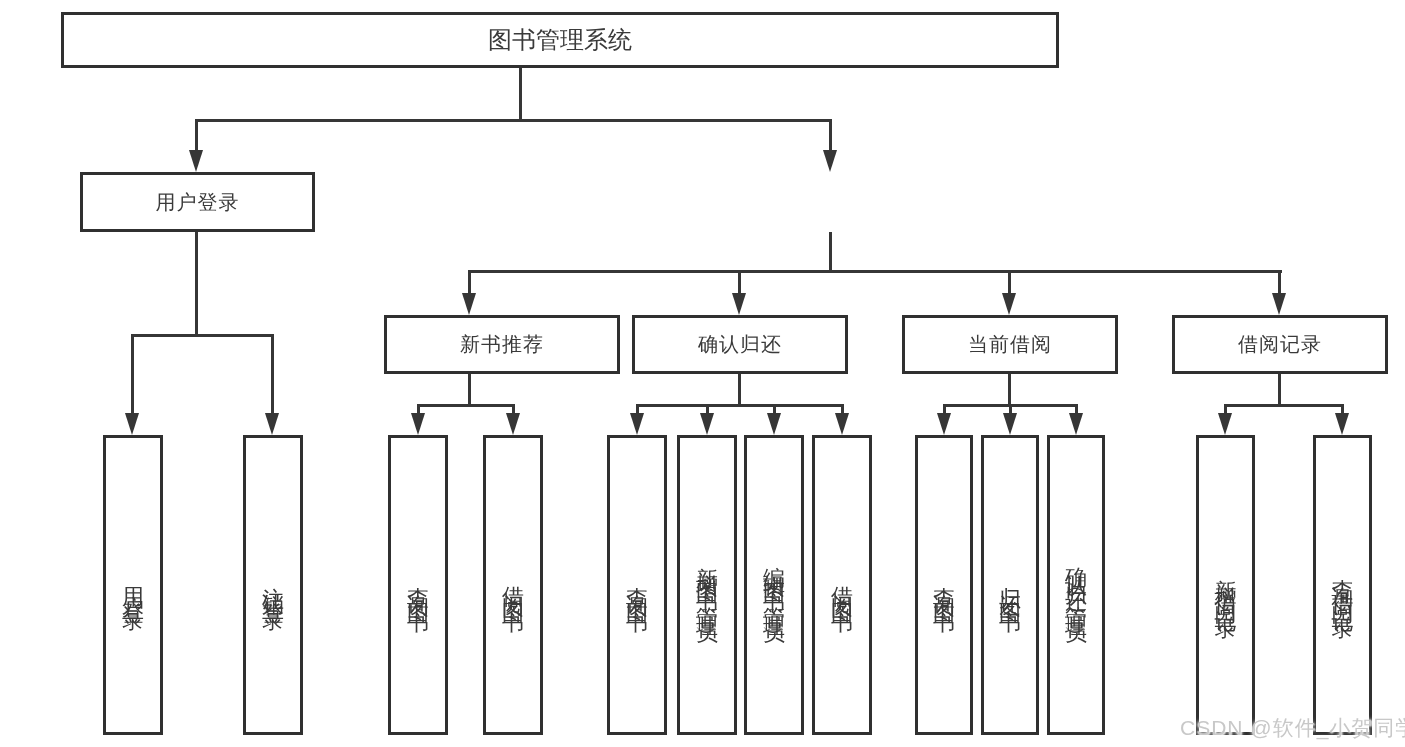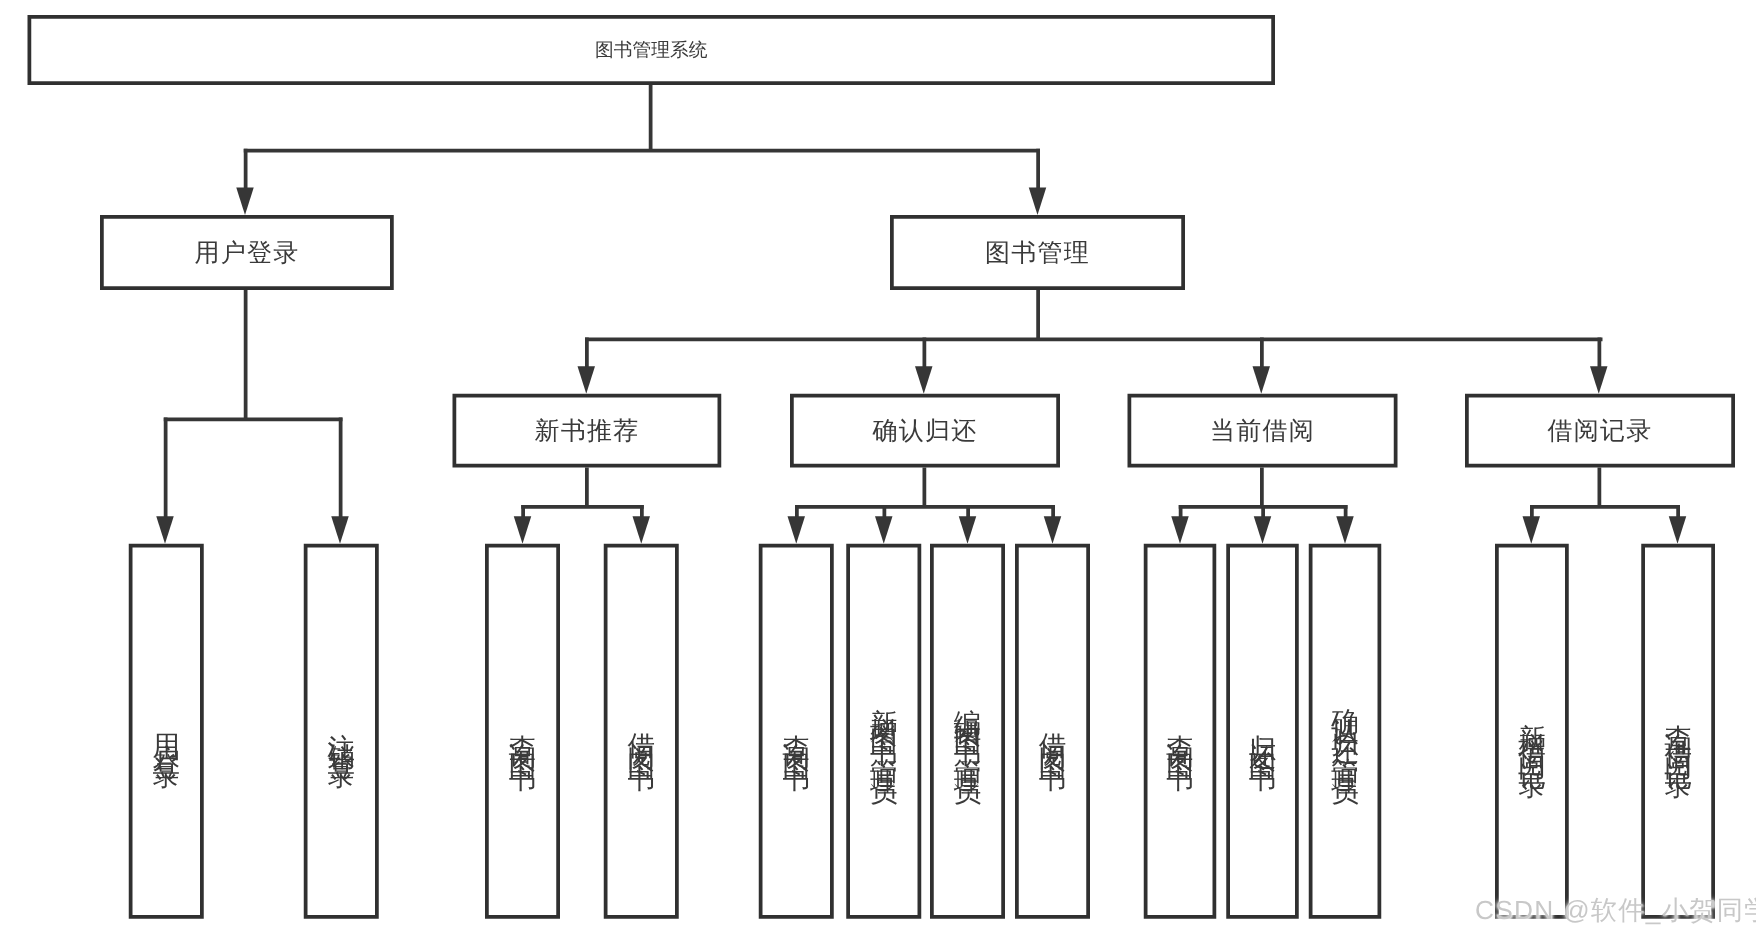--- a/index.html
+++ b/index.html
@@ -20,21 +20,21 @@
     position: absolute;
     box-sizing: border-box;
     border: 3px solid #303030;
     background: #ffffff;
     display: flex;
     align-items: center;
     justify-content: center;
     color: #3a3a3a;
   }
   .node-h { font-size: 20px; letter-spacing: 1px; }
-  .node-root { font-size: 15px; }
+  .node-root { font-size: 24px; margin-left: 39px; }
   .leaf span {
     writing-mode: vertical-rl;
     text-orientation: mixed;
     font-size: 22px;
     letter-spacing: 8px;
     line-height: 1;
     color: #3a3a3a;
   }
   
   .vline, .hline {
@@ -75,44 +75,41 @@
 
   <div class="vline" style="left:519px; top:68px; height:53px;"></div>
   <div class="hline" style="left:195px; top:119px; width:637px;"></div>
   <div class="vline" style="left:195px; top:119px; height:33px;"></div>
   <div class="arrow" style="left:189px; top:150px;"></div>
   <div class="vline" style="left:829px; top:119px; height:33px;"></div>
   <div class="arrow" style="left:823px; top:150px;"></div>
 
   <div class="node node-h" style="left:80px; top:172px; width:235px; height:60px;">
     <span>用户登录</span>
-  </div>
-  <div class="node node-h" style="left:712px; top:172px; width:236px; height:60px;">
-    <span>图书管理</span>
   </div>
 
   <div class="vline" style="left:195px; top:232px; height:104px;"></div>
   <div class="hline" style="left:131px; top:334px; width:143px;"></div>
   <div class="vline" style="left:131px; top:334px; height:81px;"></div>
   <div class="arrow" style="left:125px; top:413px;"></div>
   <div class="vline" style="left:271px; top:334px; height:81px;"></div>
   <div class="arrow" style="left:265px; top:413px;"></div>
 
   <div class="vline" style="left:829px; top:232px; height:40px;"></div>
   <div class="hline" style="left:468px; top:270px; width:814px;"></div>
   <div class="vline" style="left:468px; top:270px; height:25px;"></div>
   <div class="arrow" style="left:462px; top:293px;"></div>
   <div class="vline" style="left:738px; top:270px; height:25px;"></div>
   <div class="arrow" style="left:732px; top:293px;"></div>
   <div class="vline" style="left:1008px; top:270px; height:25px;"></div>
   <div class="arrow" style="left:1002px; top:293px;"></div>
   <div class="vline" style="left:1278px; top:270px; height:25px;"></div>
   <div class="arrow" style="left:1272px; top:293px;"></div>
 
-  <div class="node node-h" style="left:362px; top:315px; width:215px; height:59px;justify-content:center;">
+  <div class="node node-h" style="left:384px; top:315px; width:236px; height:59px;justify-content:center;">
     <span>新书推荐</span>
   </div>
   <div class="node node-h" style="left:632px; top:315px; width:216px; height:59px;">
     <span>确认归还</span>
   </div>
   <div class="node node-h" style="left:902px; top:315px; width:216px; height:59px;">
     <span>当前借阅</span>
   </div>
   <div class="node node-h" style="left:1172px; top:315px; width:216px; height:59px;">
     <span>借阅记录</span>

